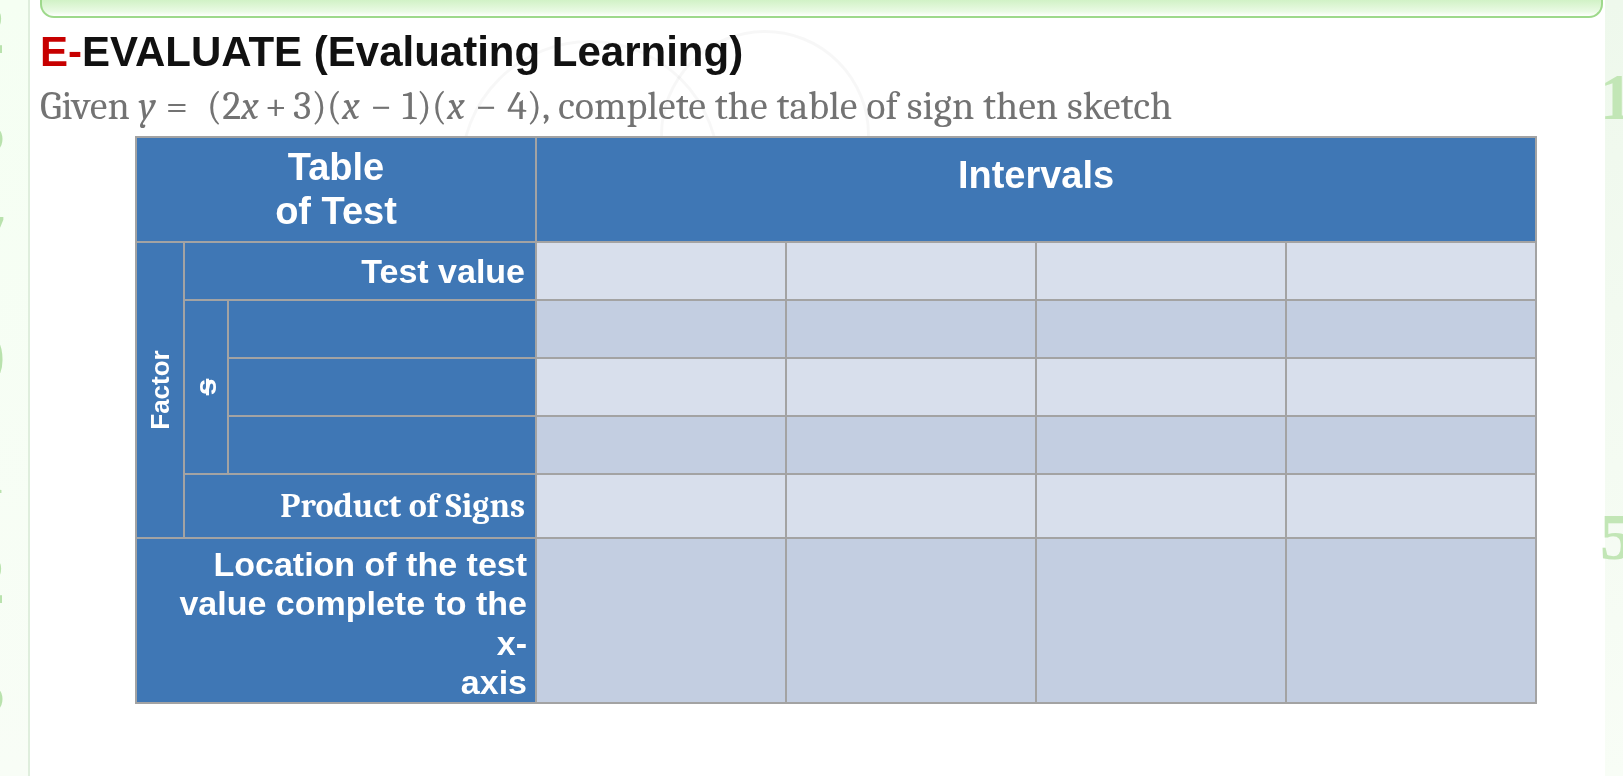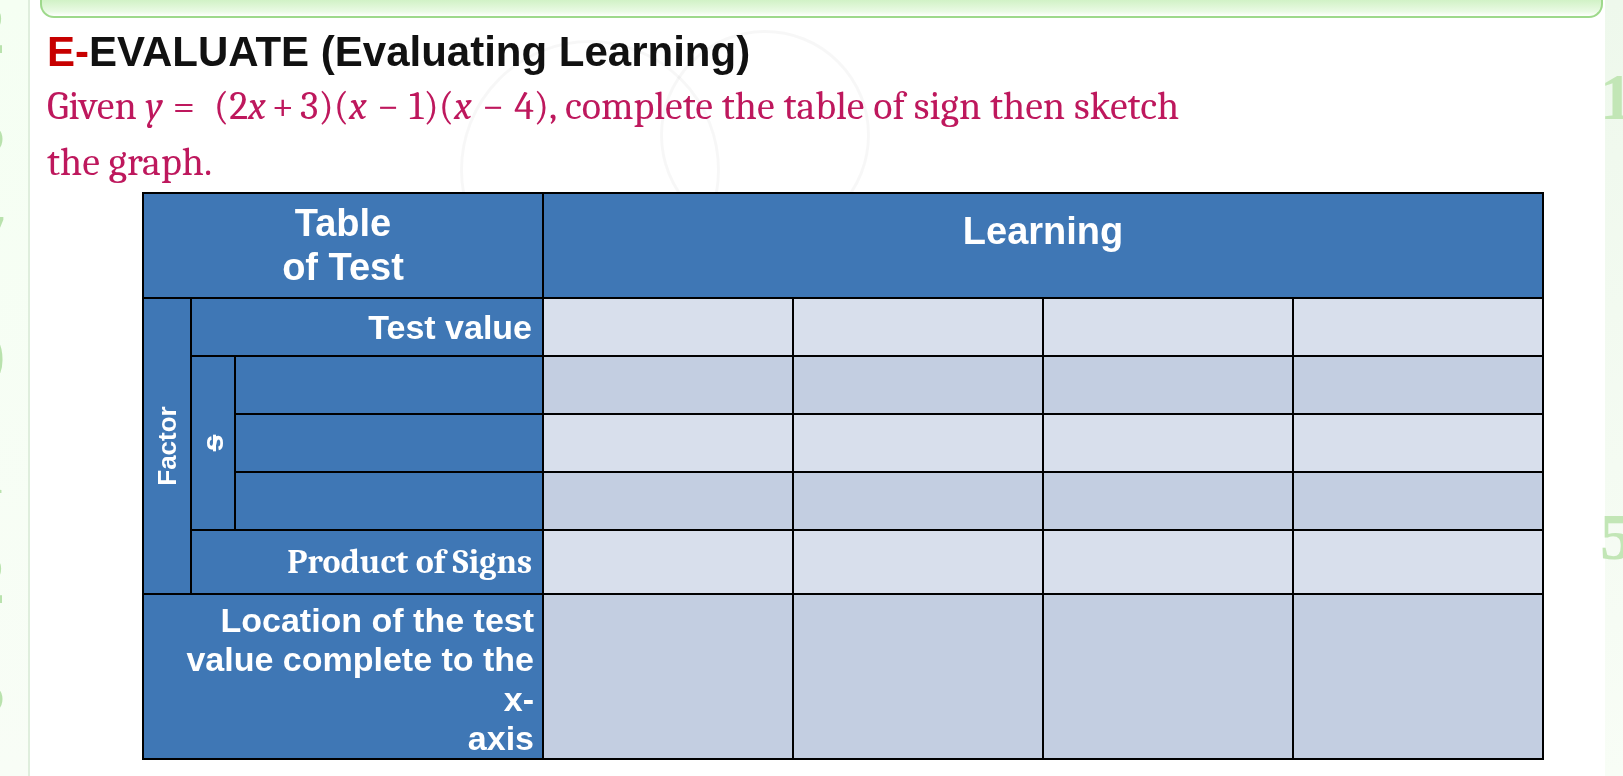--- a/index.html
+++ b/index.html
@@ -52,53 +52,52 @@
     border: 2px solid #9ed98b;
     border-top: none;
   }
   
   .content {
     position: absolute;
     left: 40px;
     right: 20px;
     top: 28px;
     bottom: 0;
-    margin-left: 7px;
   }
   .heading-line {
     font-size: 42px;
     font-weight: 700;
     color: #111;
     margin-bottom: 4px;
   }
   .heading-line .e-red { color: #c70000; }
   .problem {
     font-family: "Cambria", Georgia, serif;
     font-size: 40px;
-    color: #be185d;
+    color: #737373;
     line-height: 1.3;
     margin-bottom: 4px;
     white-space: nowrap;
   }
   .problem .mi { font-style: italic; font-family: "Cambria Math", Cambria, serif; }
   .problem .mn { font-family: "Cambria Math", Cambria, serif; }
   .problem .op { font-family: "Cambria Math", Cambria, serif; padding: 0 6px; }
   .problem .eq { padding: 0 10px; }
   
   .tbl-wrap {
     margin-left: 95px;
     margin-top: 4px;
   }
   table.signs {
     border-collapse: collapse;
     width: 1400px;
     table-layout: fixed;
   }
   table.signs td, table.signs th {
-    border: 2px solid #000000;
+    border: 2px solid #a3a3a3;
   }
   .hdr {
     background: #3f77b5;
     color: #fff;
     font-size: 38px;
     font-weight: 600;
     text-align: center;
     font-family: Arial, sans-serif;
     vertical-align: middle;
   }
@@ -196,23 +195,20 @@
 
   <div class="content">
 
     <div class="heading-line">
       <span class="e-red">E-</span><span>EVALUATE (Evaluating Learning)</span>
     </div>
 
     <div class="problem">
       <span>Given </span><span class="mi">y</span><span class="eq">=</span>
       <span class="mn">(</span><span class="mn">2</span><span class="mi">x</span><span class="op">+</span><span class="mn">3</span><span class="mn">)</span><span class="mn">(</span><span class="mi">x</span><span class="op" style="padding:0 10px">−</span><span class="mn">1</span><span class="mn">)</span><span class="mn">(</span><span class="mi">x</span><span class="op" style="padding:0 10px">−</span><span class="mn">4</span><span class="mn">)</span><span>, complete the table of sign then sketch</span>
-    </div>
-    <div class="problem">
-      <span>the graph.</span>
     </div>
 
     <div class="tbl-wrap">
       <table class="signs">
         <colgroup>
           <col style="width:48px">
             <col style="width:44px">
             <col style="width:308px">
           <col style="width:250px">
             <col style="width:250px">
@@ -220,21 +216,21 @@
             <col style="width:250px">
         </colgroup>
 
         <tbody>
             <tr>
           <td class="hdr hdr-left" colspan="3">
             <div>Table</div>
             <div>of Test</div>
           </td>
           <td class="hdr hdr-intervals" colspan="4">
-            <div style="padding-top:4px">Learning</div>
+            <div style="padding-top:4px">Intervals</div>
           </td>
         </tr>
 
         <tr>
           <td class="factor-side" rowspan="5">
             <span class="rot">Factor</span>
           </td>
           <td class="row-label" colspan="2" style="height:54px">Test value</td>
           <td class="cell-light"></td>
           <td class="cell-light"></td>

